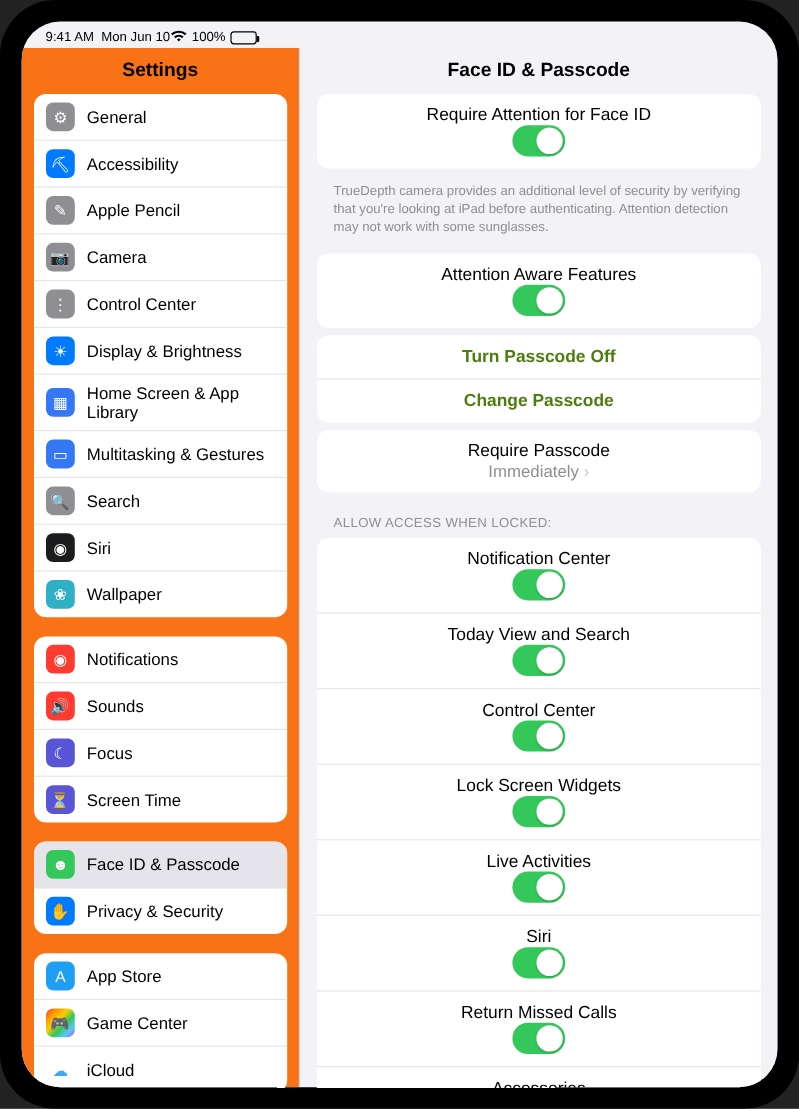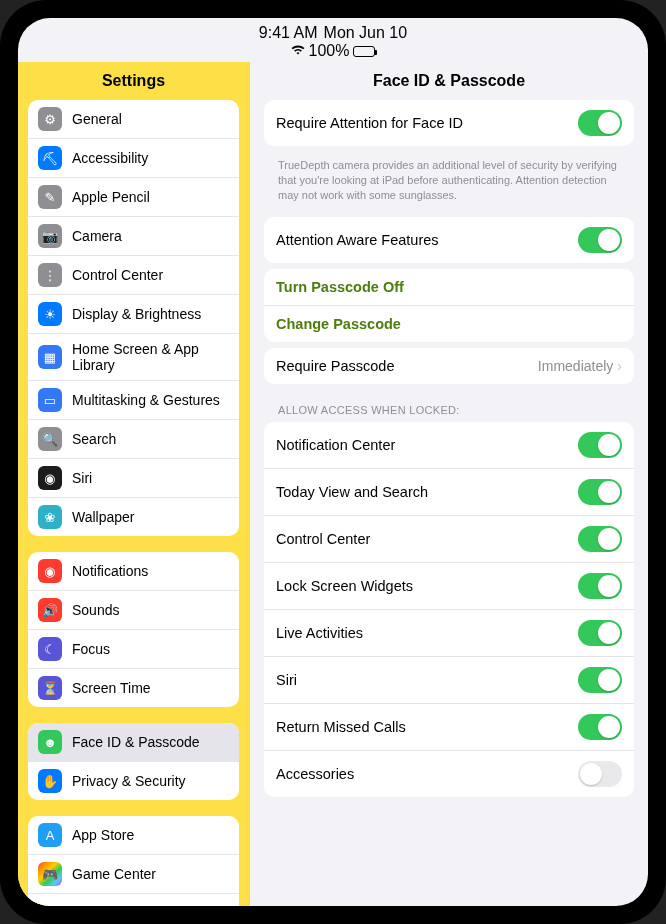--- a/index.html
+++ b/index.html
@@ -25,44 +25,43 @@
       background: #f2f2f7;
       border-radius: 32px;
       overflow: hidden;
       display: flex;
       flex-direction: column;
     }
     .status-bar {
       display: flex;
       align-items: center;
       padding: 6px 20px 2px;
-      font-size: 16px;
+      font-size: 11px;
       font-weight: 500;
       color: #000;
-      flex-direction: column;
     }
     .status-left { display: flex; gap: 6px; align-items: center; }
     .status-right { display: flex; gap: 4px; align-items: center; }
     .battery-shell {
       width: 22px; height: 11px; border: 1px solid #000; border-radius: 3px;
       position: relative; display: inline-block;
     }
     .battery-shell::after {
       content: ""; position: absolute; right: -3px; top: 3px;
       width: 2px; height: 5px; background: #000; border-radius: 0 1px 1px 0;
     }
     .battery-fill { background: #000; height: 100%; width: 100%; border-radius: 1.5px; }
     .wifi-glyph { font-size: 12px; }
     .content { flex: 1; display: flex; overflow: hidden; }
     .sidebar {
       width: 232px;
       border-right: 1px solid #d1d1d6;
       display: flex;
       flex-direction: column;
-      background: #fde047;
+      background: #f97316;
     }
     .sidebar-header {
       text-align: center;
       font-weight: 600;
       font-size: 16px;
       padding: 10px 0 10px;
     }
     .sidebar-scroll { flex: 1; overflow-y: auto; padding: 0 10px 10px; }
     .group {
       background: #fff;
@@ -105,20 +104,21 @@
       overflow: hidden;
       margin-bottom: 6px;
     }
     .row {
       display: flex;
       align-items: center;
       justify-content: space-between;
       padding: 10px 12px;
       border-bottom: 0.5px solid #e5e5ea;
       font-size: 14.5px;
+      flex-direction: column;
     }
     .row:last-child { border-bottom: none; }
     .row.link { color: #4d7c0f; cursor: pointer; font-weight: bold; }
     .row-value { color: #8e8e93; font-size: 14px; display: flex; align-items: center; gap: 4px; }
     .chevron { color: #c7c7cc; }
     .footer-text {
       font-size: 11px;
       color: #8e8e93;
       padding: 6px 14px 14px;
       line-height: 1.35;

